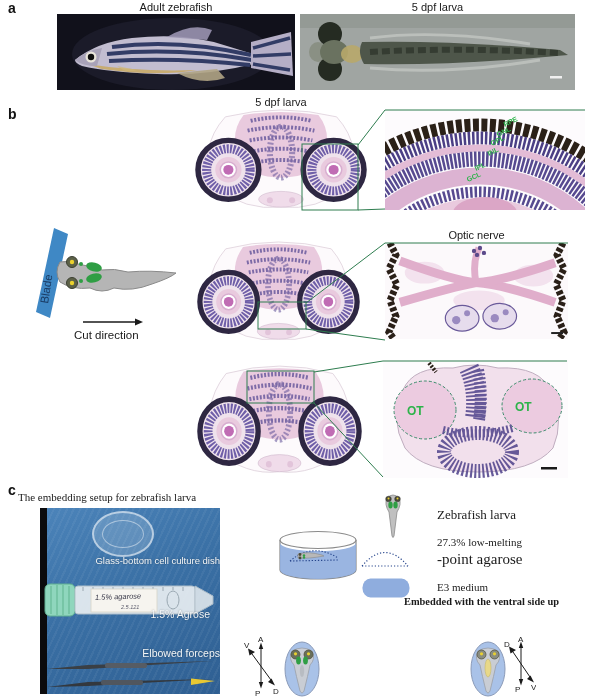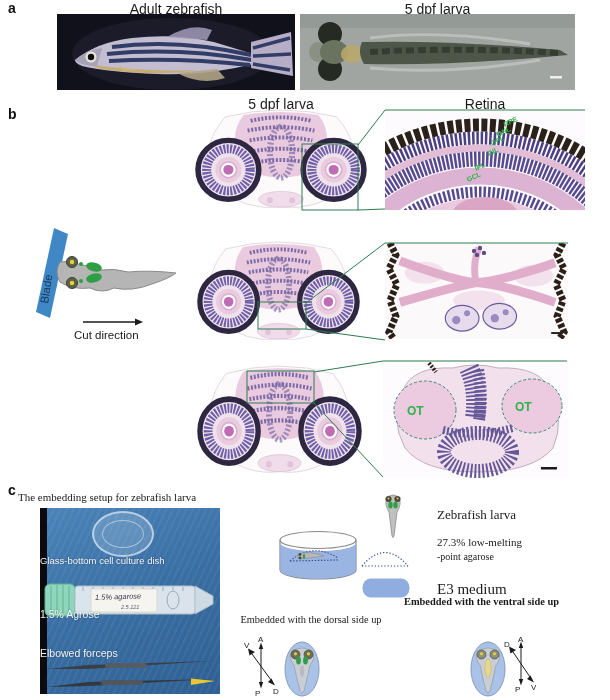--- a/index.html
+++ b/index.html
@@ -1,22 +1,22 @@
 <!DOCTYPE html>
 <html><head>
 <meta charset="utf-8">
 <style>
   html,body{margin:0;padding:0;background:#ffffff;}
   body{font-family:"Liberation Sans",sans-serif;color:#1a1a1a;}
   #fig{position:relative;width:610px;height:700px;background:#ffffff;overflow:hidden;}
   .abs{position:absolute;}
   .panel-label{font-size:14px;font-weight:700;color:#111;}
-  .fig-title{font-size:14px;color:#1a1a1a;text-align:center;white-space:nowrap;}
+  .fig-title{font-size:11px;color:#1a1a1a;text-align:center;white-space:nowrap;}
   .caption{font-size:10.5px;color:#1a1a1a;white-space:nowrap;font-family:Liberation Serif, serif;}
-  .white-label{color:#f2f5f7;text-align:left;white-space:nowrap;text-shadow:0 0 2px rgba(0,0,0,.35);}
+  .white-label{color:#f2f5f7;text-align:right;white-space:nowrap;text-shadow:0 0 2px rgba(0,0,0,.35);}
   svg{display:block;}
   svg text{font-family:"Liberation Sans",sans-serif;}
   .photo{overflow:hidden;}
   #cloth{background:linear-gradient(155deg,#4c84ba 0%,#3a70a5 45%,#2f5f92 100%);}
   #cloth .weave{position:absolute;inset:0;background:repeating-linear-gradient(115deg,rgba(255,255,255,.05) 0 2px,rgba(0,0,0,0) 2px 6px);}
   .dish-ellipse{border-radius:50%;border:2px solid rgba(255,255,255,.55);background:rgba(208,226,240,.22);}
   .dish-inner{border-radius:50%;border:1.5px solid rgba(255,255,255,.45);}
 </style>
 </head>
 <body>
@@ -91,21 +91,21 @@
     <ellipse cx="72" cy="36" rx="9" ry="6" fill="#2e3428"></ellipse>
     <path d="M62,28 Q150,26 260,36 L268,41 Q150,52 64,50 Q57,38 62,28 Z" fill="#4e564a"></path>
     <path d="M70,38 Q160,33 258,39" fill="none" stroke="#353c32" stroke-width="6" stroke-dasharray="8,4"></path>
     <path d="M70,24 Q140,15 230,30" fill="none" stroke="#c2c6c2" stroke-width="3" opacity="0.8"></path>
     <path d="M70,54 Q150,61 240,46" fill="none" stroke="#c2c6c2" stroke-width="3" opacity="0.8"></path>
     <rect x="250" y="62" width="12" height="2.5" fill="#f0f0f0"></rect>
   </svg>
 
   <div class="abs panel-label" style="left:8px;top:106px">b</div>
   <div class="abs fig-title" style="left:195px;top:96px;width:172px">5 dpf larva</div>
-  <div class="abs fig-title" style="left:385px;top:96px;width:200px">Retina</div>
+  <div class="abs fig-title" style="left:385px;top:229px;width:183px">Optic nerve</div>
 
   <svg class="abs" style="left:195px;top:109px" width="172" height="103" viewBox="0 0 170 105" preserveAspectRatio="none">
       <use href="#xsec"></use>
     </svg>
   <svg class="abs" style="left:197px;top:241px" width="163" height="103" viewBox="0 0 170 105" preserveAspectRatio="none">
       <use href="#xsec"></use>
     </svg>
   <svg class="abs" style="left:197px;top:365px" width="165" height="112" viewBox="0 0 170 105" preserveAspectRatio="none">
       <use href="#xsec"></use>
     </svg>
@@ -277,28 +277,27 @@
     <ellipse cx="7.5" cy="13" rx="2.2" ry="3.5" fill="#2f9e44"></ellipse>
     <ellipse cx="12.5" cy="13" rx="2.2" ry="3.5" fill="#2f9e44"></ellipse>
   </svg>
   <div class="abs caption" style="left:437px;top:507px;font-size:13px">Zebrafish larva</div>
 
   <svg class="abs" style="left:360px;top:545px" width="50" height="24" viewBox="0 0 50 24">
     <path d="M2,21 Q25,-6 48,21" fill="none" stroke="#26458c" stroke-width="1.2" stroke-dasharray="1.2,2"></path>
     <path d="M2,21 L48,21" fill="none" stroke="#26458c" stroke-width="1.2" stroke-dasharray="1.2,2"></path>
   </svg>
   <div class="abs caption" style="left:437px;top:536px;font-size:11px">27.3% low-melting</div>
-  <div class="abs caption" style="left:437px;top:551px;font-size:10px">-point agarose</div>
+  <div class="abs caption" style="left:437px;top:551px;font-size:15px">-point agarose</div>
 
   <svg class="abs" style="left:362px;top:578px" width="48" height="20" viewBox="0 0 48 20">
     <rect x="0.5" y="0.5" width="47" height="19" rx="8" ry="9" fill="#8fadde"></rect>
   </svg>
-  <div class="abs caption" style="left:437px;top:581px;font-size:15px">E3 medium</div>
-
-  <div class="abs caption" style="left:219px;top:614px;width:184px;text-align:center;font-size:10.4px">Embedded with the dorsal side up</div>
+  <div class="abs caption" style="left:437px;top:581px;font-size:11px">E3 medium</div>
+
   <div class="abs caption" style="left:404px;top:596px;width:206px;font-size:10.4px;font-weight:700">Embedded with the ventral side up</div>
 
   <svg class="abs" style="left:244px;top:636px" width="36" height="60" viewBox="0 0 36 60">
     <line x1="17" y1="12" x2="17" y2="47" stroke="#1a1a1a" stroke-width="1"></line>
     <polygon points="14.8,13 17,6.5 19.2,13" fill="#1a1a1a"></polygon>
     <polygon points="14.8,46 17,52.5 19.2,46" fill="#1a1a1a"></polygon>
     <line x1="8" y1="18" x2="27" y2="44" stroke="#1a1a1a" stroke-width="1"></line>
     <polygon points="5.5,19.5 4,12.5 11,16" fill="#1a1a1a"></polygon>
     <polygon points="24,46 31,49.5 27.5,42.5" fill="#1a1a1a"></polygon>
     <g font-size="8" fill="#1a1a1a">

